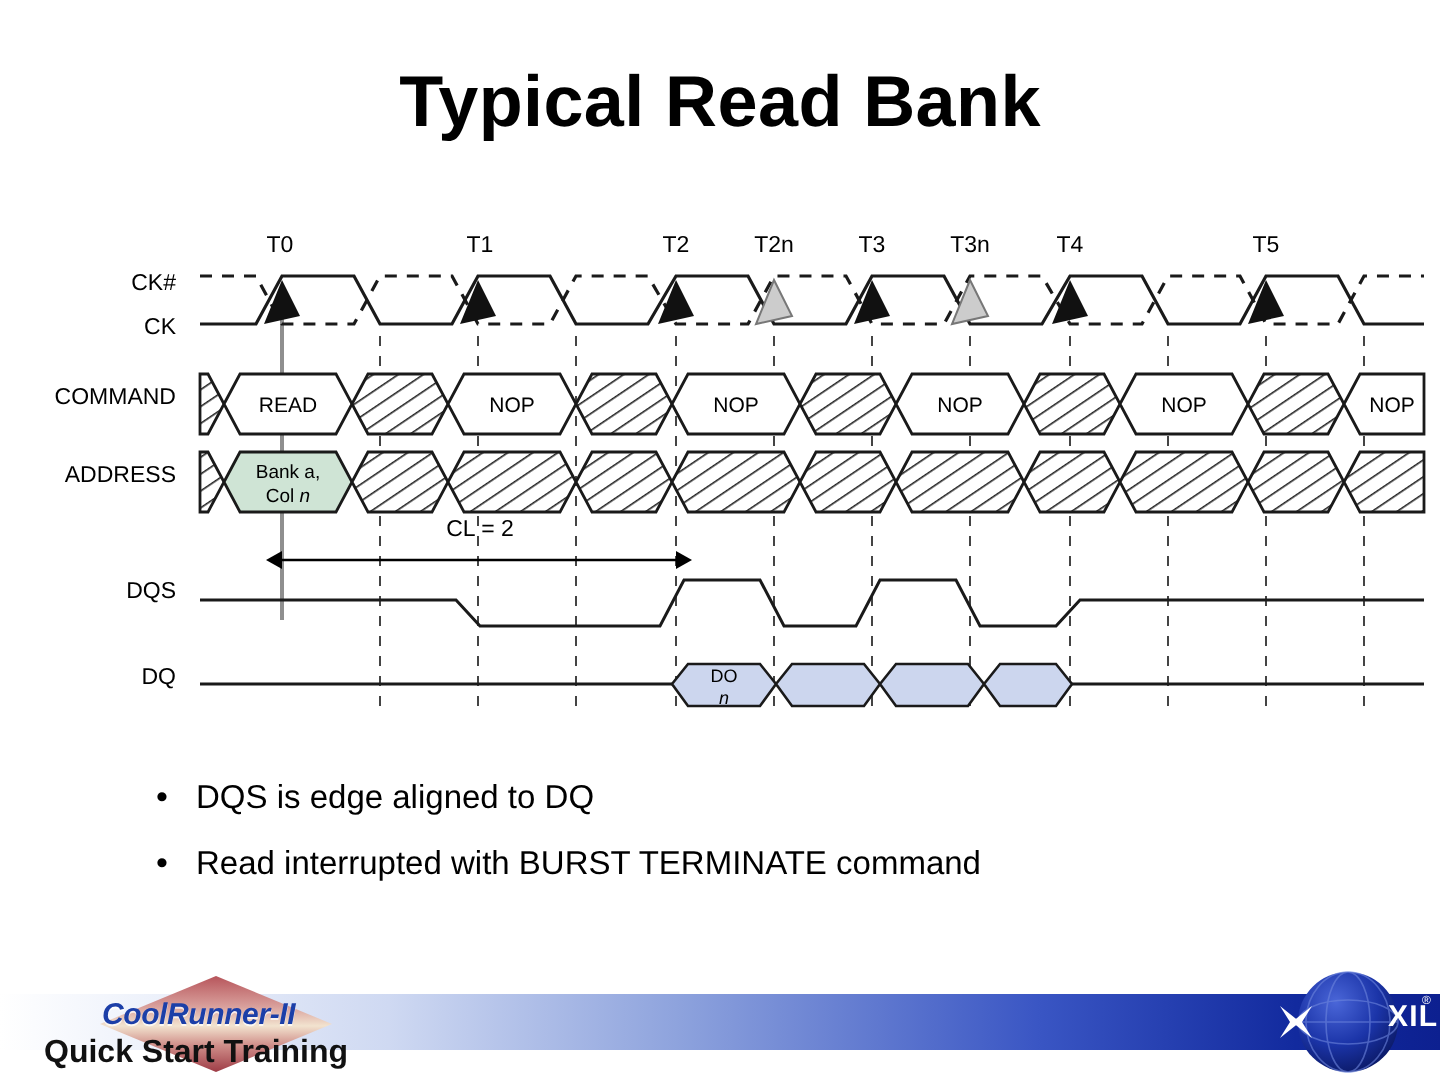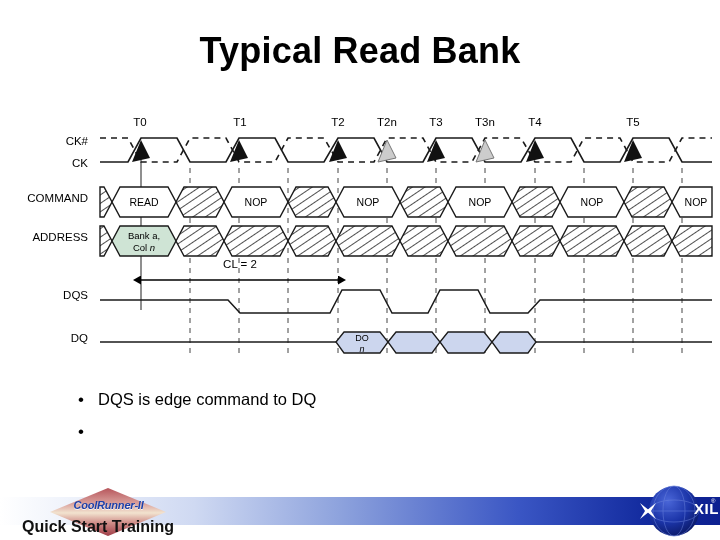--- a/index.html
+++ b/index.html
@@ -91,22 +91,21 @@
     left: 30px;
     top: 0px;
     width: 120px;
     height: 50px;
   }
   #coolrunner-wordmark {
     position: absolute;
     left: 33px;
     top: 12px;
     width: 115px;
-    text-align: center;
-    font-size: 11px;
+    font-size: 15px;
     font-weight: bold;
     font-style: italic;
     color: #1c3fa8;
     letter-spacing: -0.2px;
     text-shadow: 0 1px 0 rgba(255,255,255,.75);
     font-family: "Liberation Sans", sans-serif;
   }
   #quickstart-text {
     position: absolute;
     left: 4px;
@@ -297,24 +296,25 @@
 
       <text x="362" y="231" font-family="Liberation Sans, sans-serif" font-size="9" fill="#000" text-anchor="middle">DO</text>
       <text x="362" y="242" font-family="Liberation Sans, sans-serif" font-size="9" font-style="italic" fill="#000" text-anchor="middle">n</text>
     </g>
   </svg>
 </div>
 
 <div id="bullet-list">
   <div class="bullet-row">
     <span class="bullet-mark">•</span>
-    <span class="bullet-text">DQS is edge command to DQ</span>
+    <span class="bullet-text">DQS is edge aligned to DQ</span>
   </div>
   <div class="bullet-row">
     <span class="bullet-mark">•</span>
+    <span class="bullet-text">Read interrupted with BURST TERMINATE command</span>
   </div>
 </div>
 
 <div id="footer-bar"></div>
 
 <div id="footer-left">
   <svg class="cr-diamond" viewBox="0 0 120 50" xmlns="http://www.w3.org/2000/svg">
     <defs>
       <linearGradient id="dia" x1="0" y1="0" x2="0" y2="1">
         <stop offset="0%" stop-color="#b7555b"></stop>

